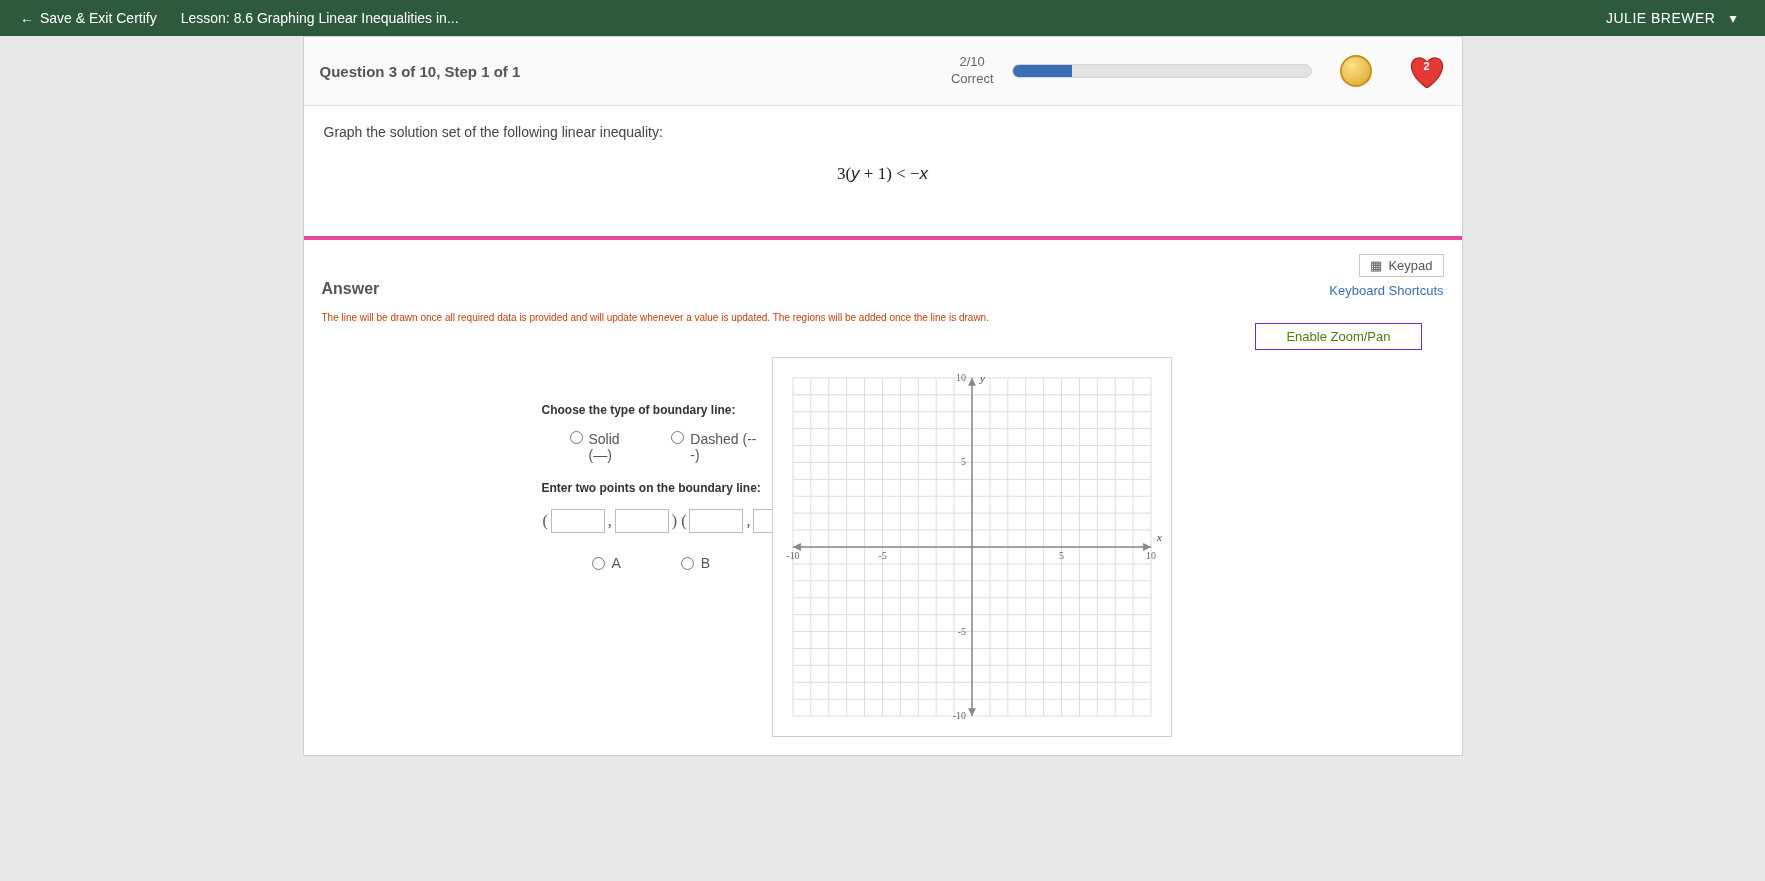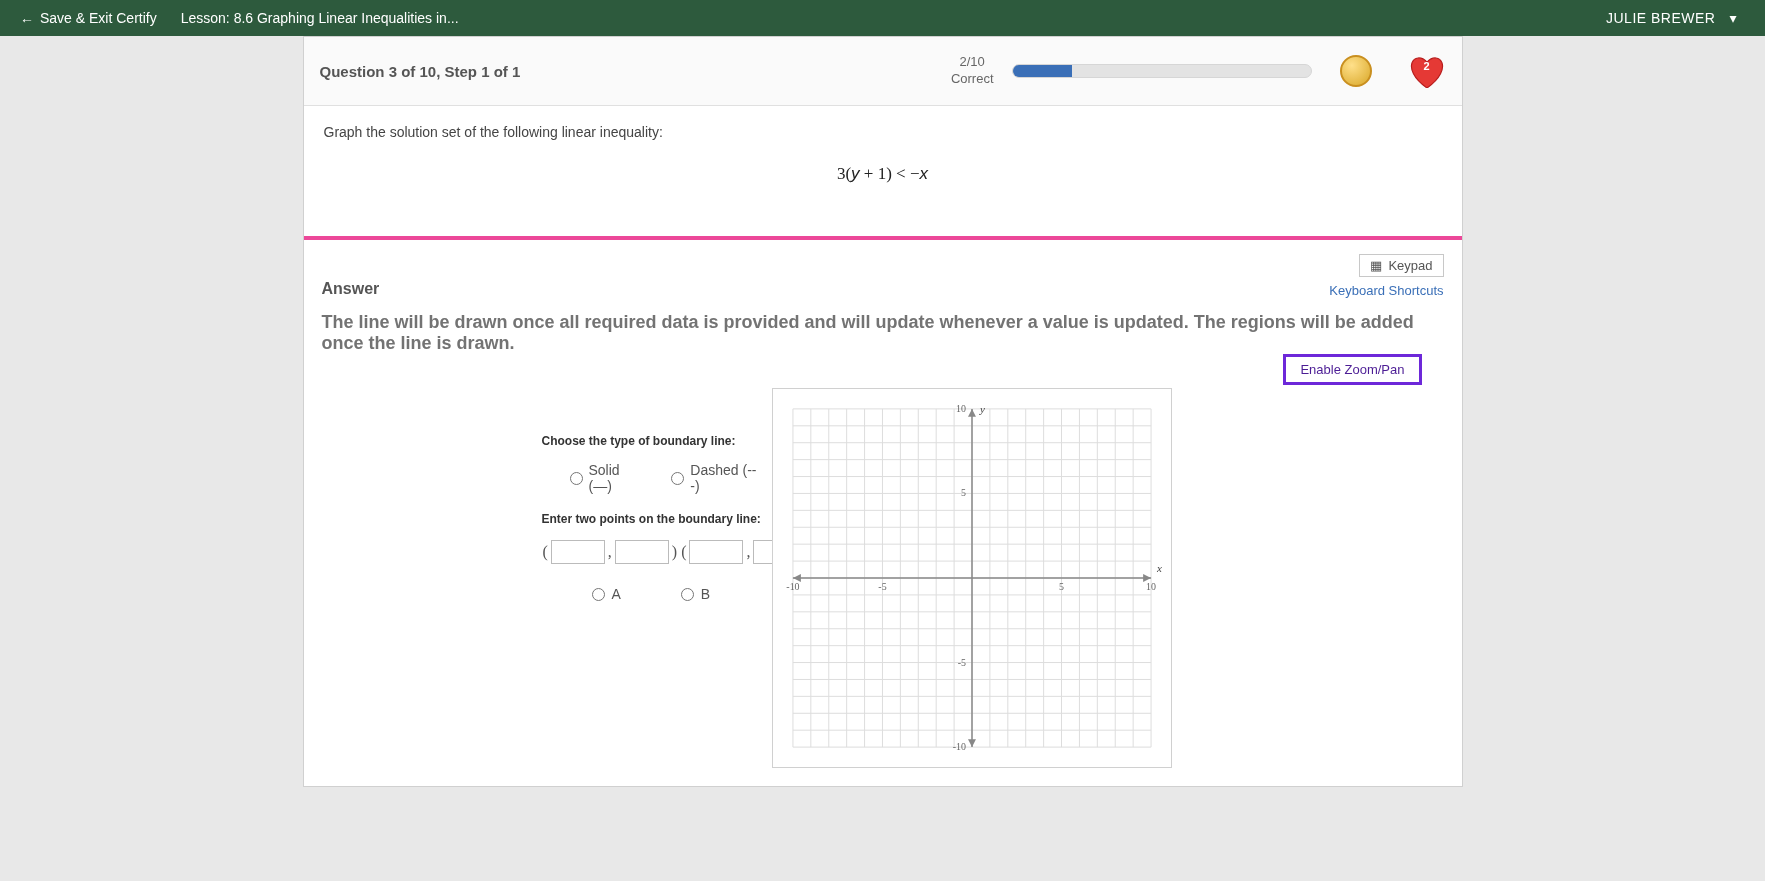--- a/index.html
+++ b/index.html
@@ -19,27 +19,27 @@
 .coin{ width:32px; height:32px; border-radius:50%; background:radial-gradient(circle at 35% 30%,#ffe08a,#d9a728); border:2px solid #c98f1f; margin-left:10px;}
 .heart{ width:38px; height:34px; position:relative; margin-left:18px;}
 .heart svg{width:100%;height:100%;}
 .heart .num{ position:absolute; top:6px; left:0; width:100%; text-align:center; color:#fff; font-weight:700; font-size:11px;}
 .prompt{ padding:18px 20px; color:#444; font-size:14px; border-bottom:4px solid #ec4899;}
 .equation{ text-align:center; font-family:"Times New Roman",serif; font-size:17px; padding:24px 0 34px; color:#222;}
 .answer-head{ display:flex; align-items:flex-end; padding:14px 18px 4px; color:#555; font-weight:600;}
 .answer-head .right{ margin-left:auto; text-align:right; font-weight:400;}
 .keypad-btn{ display:inline-flex; align-items:center; gap:6px; background:#fff; border:1px solid #c8c8c8; padding:3px 10px; color:#555; font-size:13px; cursor:pointer; margin-bottom:6px;}
 .shortcuts{ color:#3a6fb7; font-size:13px; cursor:pointer; display:block;}
-.instr{ padding:10px 18px 4px; color:#737373; font-size:18px;font-weight:bold;}
+.instr{ padding:10px 18px 4px; color:#c2410c; font-size:10px;}
 .workarea{ display:flex; gap:10px; padding:4px 18px 18px; position:relative;}
-.zoom-btn{ position:absolute; right:40px; top:-4px; background:#fff; border:3px solid #6d28d9; padding:5px 14px; font-size:13px; color:#4c1d95; cursor:pointer;}
+.zoom-btn{ position:absolute; right:40px; top:-4px; background:#fff; border:1px solid #6d28d9; padding:5px 30px; font-size:13px; color:#4d7c0f; cursor:pointer;}
 .controls{ width:440px; padding-top:60px; padding-left:220px; font-size:14px; color:#333;}
 .controls .sec-title{ font-weight:700; margin:12px 0 14px; font-size:12px;}
 .radio-row{ display:flex; gap:28px; margin-bottom:18px; padding-left:28px;}
-.radio-row label{ display:flex; align-items:center; gap:6px; color:#555; cursor:pointer;}
+.radio-row label{ display:flex; align-items:flex-start; gap:6px; color:#555; cursor:pointer;}
 .radio-row input{ margin:0;}
 .point-row{ display:flex; align-items:center; gap:2px; margin:14px 0 22px;}
 .point-row input[type=text]{ width:54px; height:24px; border:1px solid #bbb; text-align:center; font-size:13px;}
 .point-row .paren{ font-family:serif; font-size:16px; color:#555; padding:0 1px;}
 .region-row{ display:flex; gap:60px; padding-left:50px;}
 .region-row label{ display:flex; align-items:center; gap:7px; color:#555; cursor:pointer;}
 .graph-box{ width:400px; height:380px; border:1px solid #d0d0d0; background:#fff; position:relative; margin-top:26px;}
 .graph-box svg{ width:100%; height:100%; }
 .grid-line{ stroke:#ddd; stroke-width:1; }
 .axis-line{ stroke:#888; stroke-width:1.5; }

